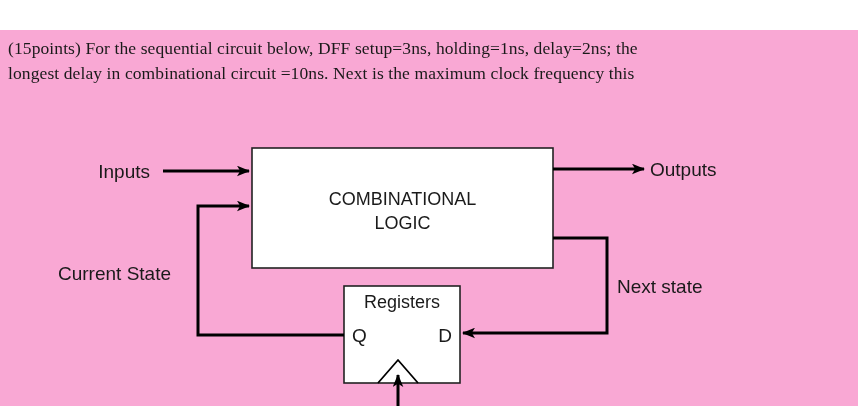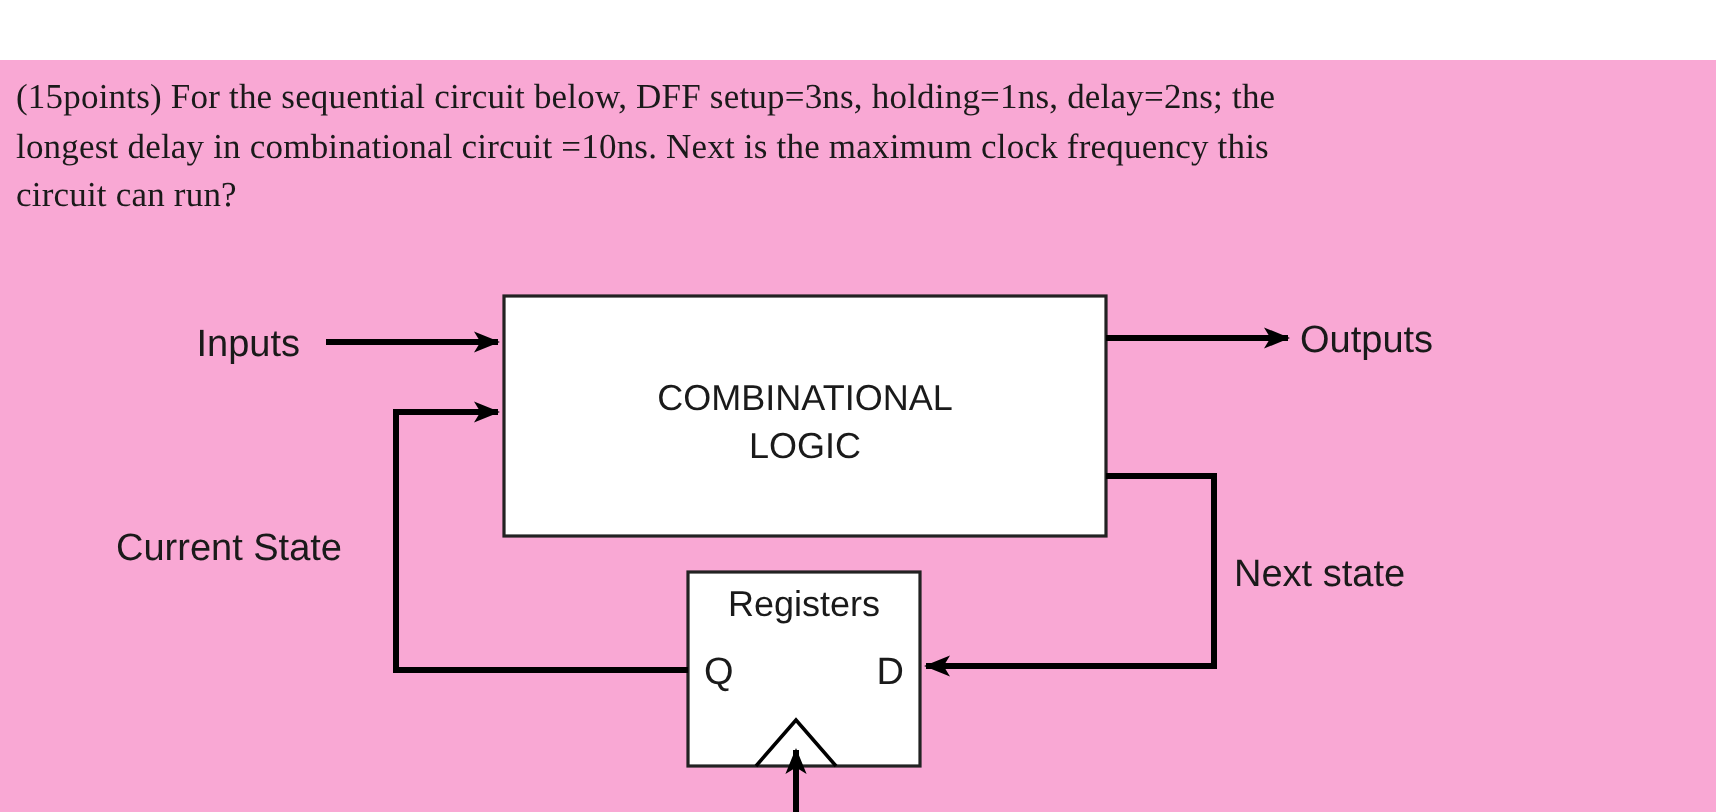--- a/index.html
+++ b/index.html
@@ -65,21 +65,20 @@
   }
 </style>
 </head>
 <body>
 
 <div id="page">
 
   <div class="question-text">
     <div> (15points) For the sequential circuit below, DFF setup=3ns, holding=1ns, delay=2ns; the</div>
     <div>longest delay in combinational circuit =10ns.  Next is the maximum clock frequency this</div>
-    <div>circuit can run?</div>
   </div>
 
   <svg class="diagram" viewBox="0 0 858 406">
 
     <defs>
       <marker id="arrowR" markerWidth="13" markerHeight="11" refX="12" refY="5.5" orient="auto" markerUnits="userSpaceOnUse">
         <path d="M0,0.2 L13,5.5 L0,10.8 L3.2,5.5 Z" fill="#000000"></path>
       </marker>
       <marker id="arrowL" markerWidth="13" markerHeight="11" refX="12" refY="5.5" orient="auto" markerUnits="userSpaceOnUse">
         <path d="M0,0.2 L13,5.5 L0,10.8 L3.2,5.5 Z" fill="#000000"></path>

